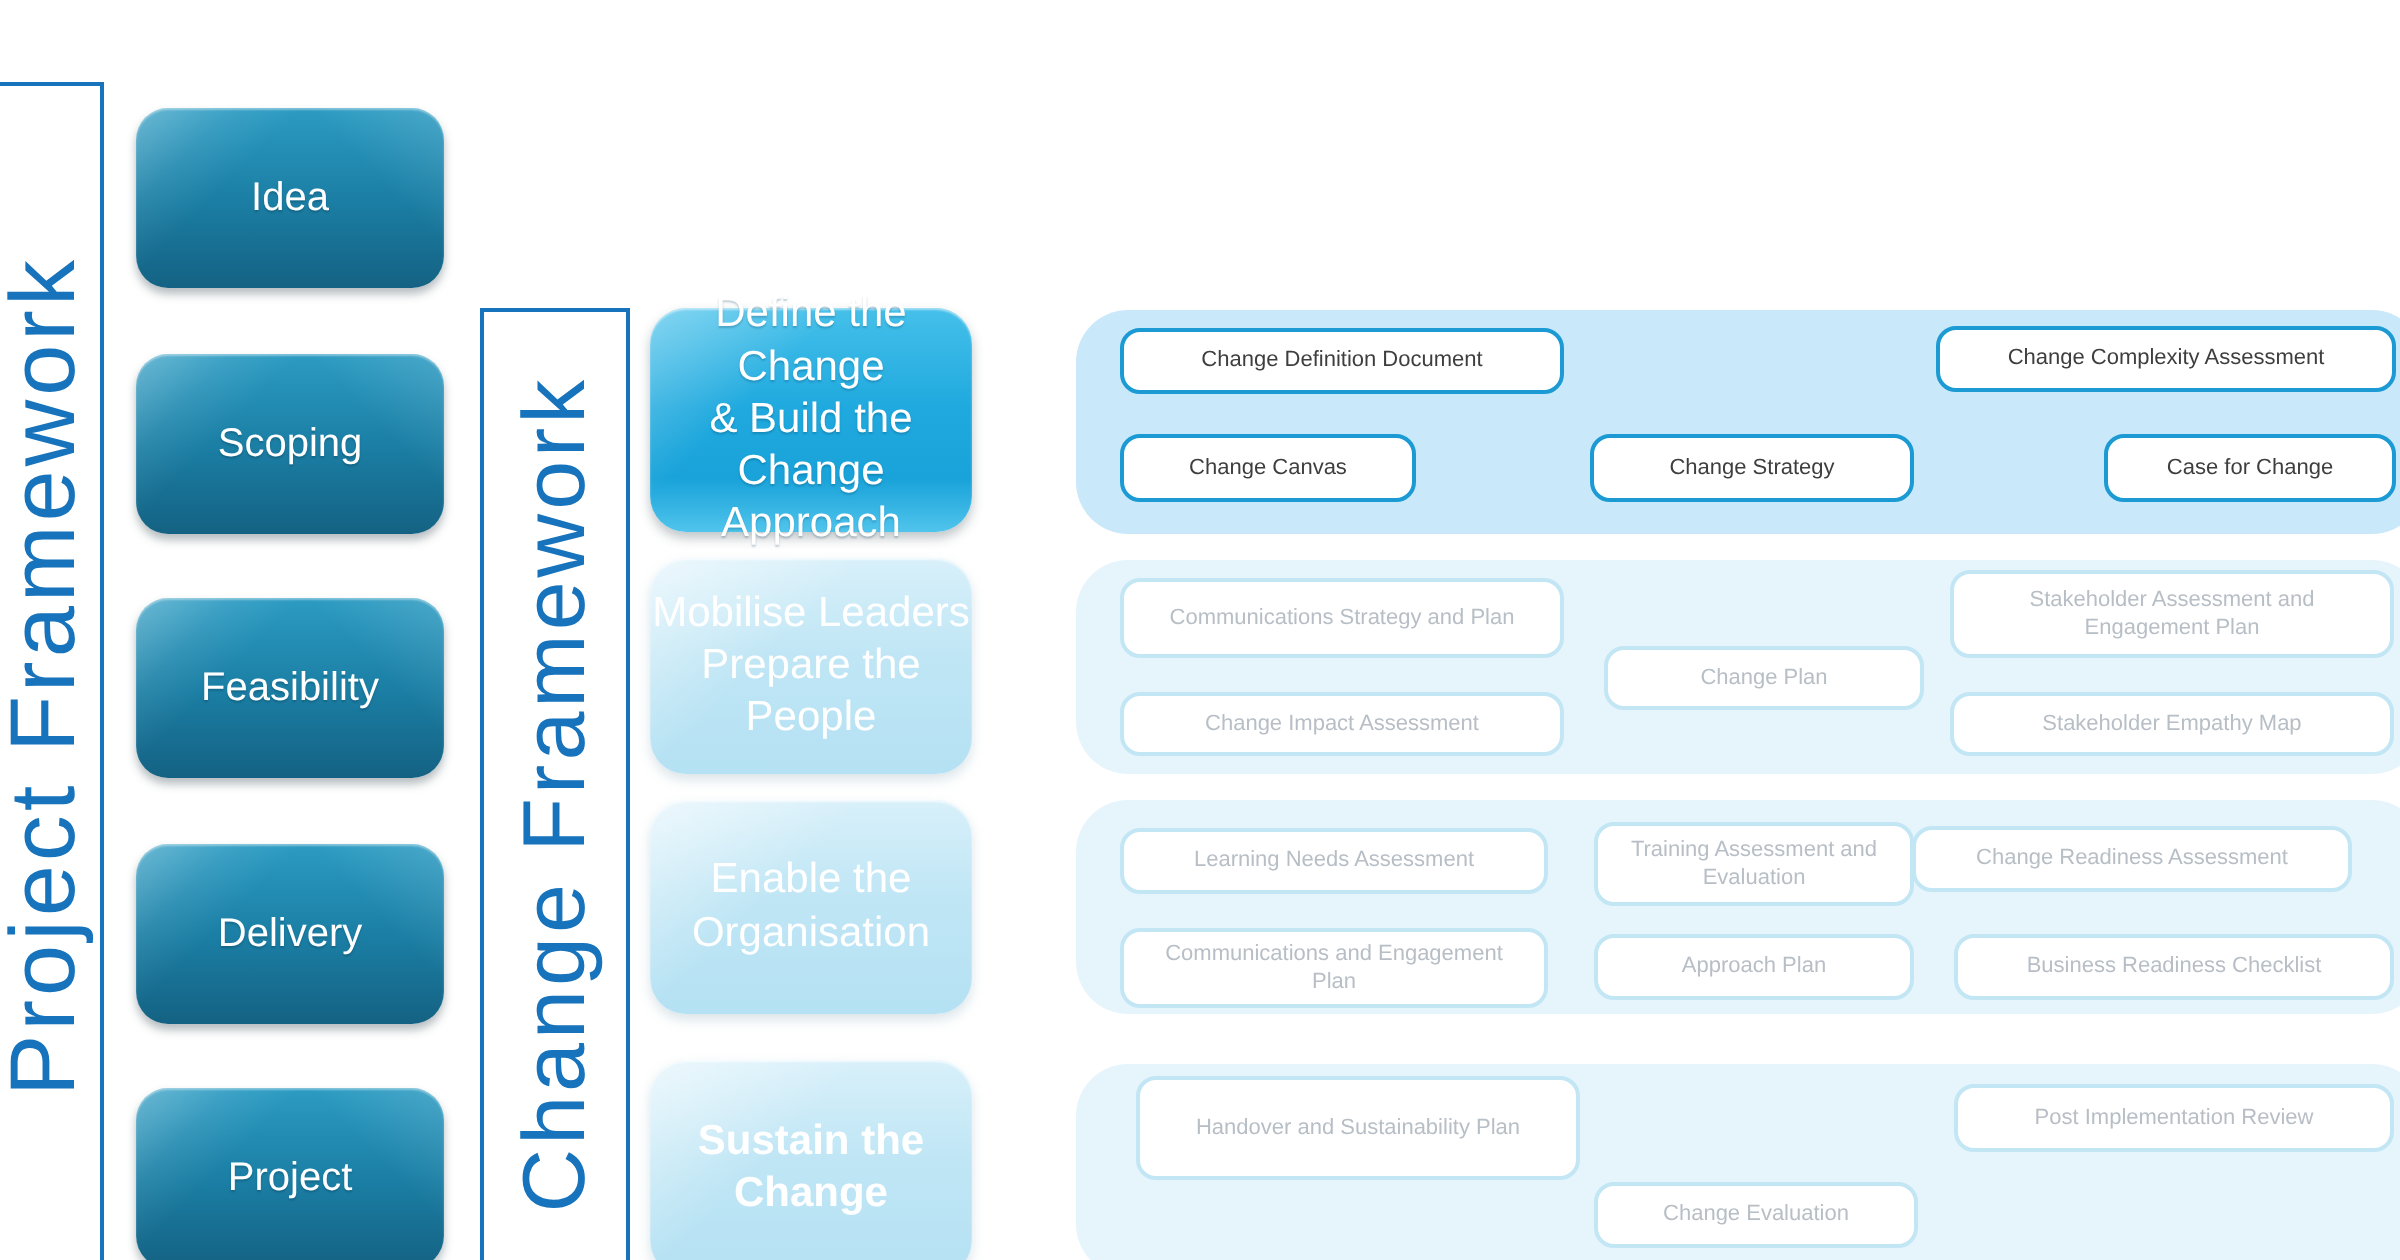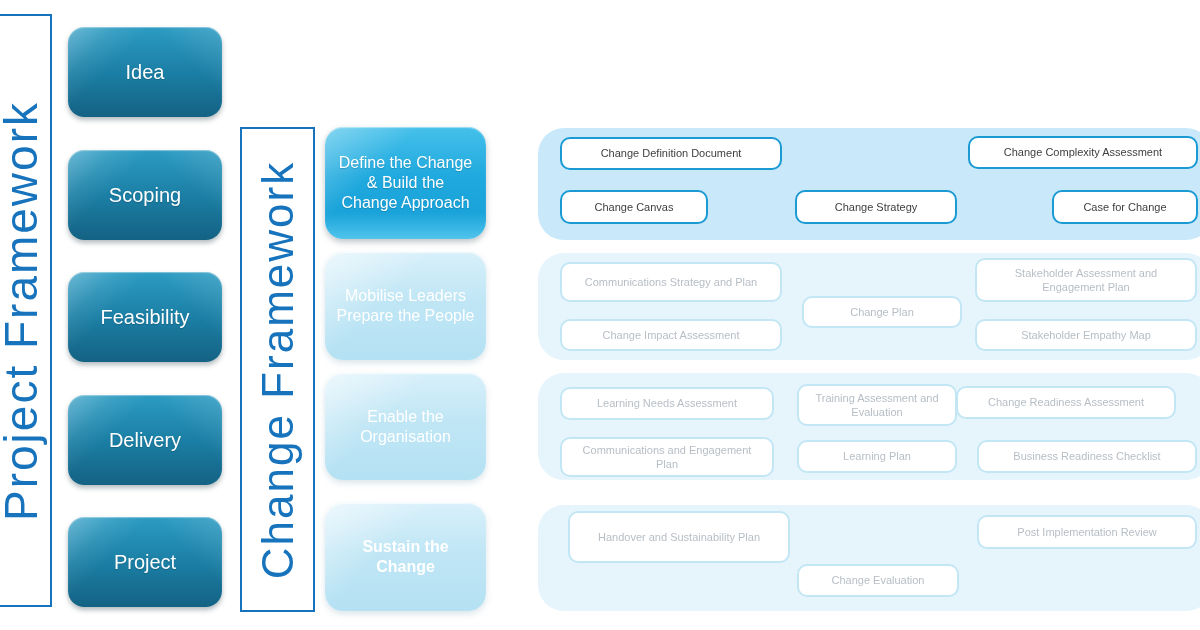--- a/index.html
+++ b/index.html
@@ -1,21 +1,21 @@
 <!DOCTYPE html>
 <html><head>
 <meta charset="utf-8">
 <style>
   html,body{margin:0;padding:0;}
   body{
     width:1200px;height:630px;position:relative;overflow:hidden;
     background:#ffffff;
     font-family:"Liberation Sans","DejaVu Sans",sans-serif;
   }
-  .abs{position:absolute;box-sizing:border-box;}
+  .abs{position:absolute;box-sizing:border-box;margin-top:27px;}
 
   
   .vbox{border:2px solid #1673bc;background:#ffffff;}
   .vlabel{
     position:absolute;left:50%;top:50%;
     transform:translate(-50%,-50%) rotate(-90deg);
     white-space:nowrap;color:#1673bc;letter-spacing:2px;
   }
   .vlabel.pf{font-size:46px;}
   .vlabel.cf{font-size:44px;}
@@ -30,21 +30,21 @@
       linear-gradient(225deg, rgba(255,255,255,.14) 0%, rgba(255,255,255,0) 28%),
       linear-gradient(180deg,#2c9bc2 0%,#1b7ea4 52%,#146283 100%);
     box-shadow:0 3px 5px rgba(40,60,70,.35), inset 0 1px 1px rgba(255,255,255,.4);
     text-shadow:0 1px 1px rgba(0,40,60,.25);
   }
 
   
   .hdr{
     left:325px;width:161px;border-radius:18px;
     display:flex;align-items:center;justify-content:center;
-    text-align:center;color:#ffffff;font-size:16px;line-height:1.25;
+    text-align:center;color:#ffffff;font-size:21px;line-height:1.25;
     white-space:pre-line;
   }
   .hdr-active{
     background:
       linear-gradient(135deg, rgba(255,255,255,.35) 0%, rgba(255,255,255,0) 35%),
       linear-gradient(0deg, rgba(130,228,255,.55) 0%, rgba(130,228,255,0) 24%),
       linear-gradient(180deg,#45c0ea 0%,#1fa9de 45%,#149ed6 100%);
     box-shadow:0 3px 6px rgba(40,60,70,.30), inset 0 1px 1px rgba(255,255,255,.5);
     text-shadow:0 1px 1px rgba(0,60,90,.25);
   }
@@ -120,18 +120,18 @@
 <div class="abs pill pill-faint" style="left:560px;top:262px;width:222px;height:40px;">Communications Strategy and Plan</div>
 <div class="abs pill pill-faint" style="left:975px;top:258px;width:222px;height:44px;">Stakeholder Assessment and Engagement Plan</div>
 <div class="abs pill pill-faint" style="left:802px;top:296px;width:160px;height:32px;">Change Plan</div>
 <div class="abs pill pill-faint" style="left:560px;top:319px;width:222px;height:32px;">Change Impact Assessment</div>
 <div class="abs pill pill-faint" style="left:975px;top:319px;width:222px;height:32px;">Stakeholder Empathy Map</div>
 
 <div class="abs pill pill-faint" style="left:560px;top:387px;width:214px;height:33px;">Learning Needs Assessment</div>
 <div class="abs pill pill-faint" style="left:797px;top:384px;width:160px;height:42px;">Training Assessment and Evaluation</div>
 <div class="abs pill pill-faint" style="left:956px;top:386px;width:220px;height:33px;">Change Readiness Assessment</div>
 <div class="abs pill pill-faint" style="left:560px;top:437px;width:214px;height:40px;">Communications and Engagement Plan</div>
-<div class="abs pill pill-faint" style="left:797px;top:440px;width:160px;height:33px;">Learning Plan</div>
+<div class="abs pill pill-faint" style="left:797px;top:440px;width:160px;height:33px;">Approach Plan</div>
 <div class="abs pill pill-faint" style="left:977px;top:440px;width:220px;height:33px;">Business Readiness Checklist</div>
 
 <div class="abs pill pill-faint" style="left:568px;top:511px;width:222px;height:52px;">Handover and Sustainability Plan</div>
 <div class="abs pill pill-faint" style="left:977px;top:515px;width:220px;height:34px;">Post Implementation Review</div>
 <div class="abs pill pill-faint" style="left:797px;top:564px;width:162px;height:33px;">Change Evaluation</div>
 
 </body></html>

